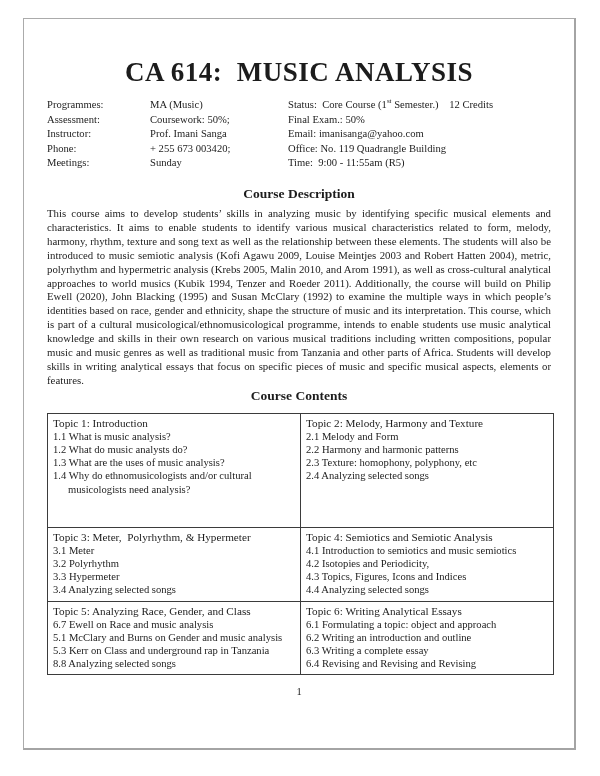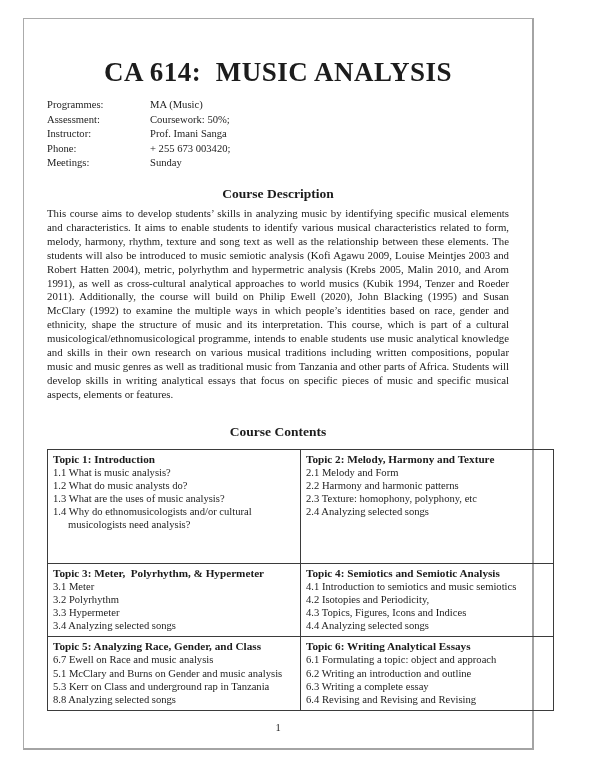--- a/index.html
+++ b/index.html
@@ -1,38 +1,38 @@
 <!DOCTYPE html>
 <html><head>
 <meta charset="utf-8">
 <style>
   html,body{margin:0;padding:0;background:#ffffff;}
   body{width:600px;height:776px;position:relative;overflow:hidden;
        font-family:"Liberation Serif", serif;color:#1c1c1c;}
-  .page{position:absolute;left:23px;top:18px;width:511px;height:732px;
+  .page{position:absolute;left:23px;top:18px;width:553px;height:732px;
         background:#fff;box-sizing:border-box;
         border:1px solid #ababab;border-right:2px solid #a4a4a4;border-bottom:2px solid #a4a4a4;}
   .content{padding:0 23px;}
   .doc-title{margin-top:38px;text-align:center;font-weight:bold;font-size:27px;
              line-height:30px;white-space:pre-wrap;letter-spacing:.5px;}
   .info{display:flex;margin-top:11px;font-size:10.6px;line-height:14.6px;}
   .info-left{display:grid;grid-template-columns:103px 138px;}
   .info-left div{white-space:pre-wrap;}
   .info-right{flex:1;}
   .info-right .line{white-space:pre-wrap;}
   sup.st{font-size:7px;vertical-align:super;line-height:0;}
   .section-heading{text-align:center;font-weight:bold;font-size:13.5px;line-height:16px;}
   .desc-heading{margin-top:15px;}
   .desc-par{margin-top:5px;font-size:10.8px;line-height:13.9px;text-align:justify;}
-  .contents-heading{margin-top:22px;}
+  .contents-heading{}
   table.contents{margin-top:9px;width:507px;border-collapse:collapse;table-layout:fixed;}
   table.contents td{border:1.4px solid #3b3b3b;vertical-align:top;
                     padding:2px 5px 4px 5px;box-sizing:border-box;width:50%;}
   tr.row-1 td{height:114px;} tr.row-2 td{height:64px;} tr.row-3 td{height:70px;margin-left:8px;}
-  .topic-title{font-weight:bold;font-size:11.2px;line-height:14px;white-space:pre-wrap;}
+  .topic-title{font-weight:normal;font-size:11.2px;line-height:14px;white-space:pre-wrap;}
   .topic-item{font-size:10.6px;line-height:13.2px;padding-left:15px;text-indent:-15px;}
   .page-number{margin-top:11px;text-align:center;font-size:10.5px;}
 </style>
 </head>
 <body>
 
 <div class="page">
   <div class="content">
 
     <div class="doc-title">CA 614:  MUSIC ANALYSIS</div>
@@ -42,20 +42,27 @@
         <div>Programmes:</div>
         <div>MA (Music)</div>
         <div>Assessment:</div>
         <div>Coursework: 50%;</div>
         <div>Instructor:</div>
         <div>Prof. Imani Sanga</div>
         <div>Phone:</div>
         <div>+ 255 673 003420;</div>
         <div>Meetings:</div>
         <div>Sunday</div>
+      </div>
+      <div class="info-right">
+        <div class="line"><span>Status:  Core Course (1</span><sup class="st">st</sup><span> Semester.)    12 Credits</span></div>
+        <div class="line">Final Exam.: 50%</div>
+        <div class="line">Email: imanisanga@yahoo.com</div>
+        <div class="line">Office: No. 119 Quadrangle Building</div>
+        <div class="line">Time:  9:00 - 11:55am (R5)</div>
       </div>
     </div>
 
     <div class="section-heading desc-heading">Course Description</div>
     <div class="desc-par">This course aims to develop students’ skills in analyzing music by identifying specific musical elements and characteristics. It aims to enable students to identify various musical characteristics related to form, melody, harmony, rhythm, texture and song text as well as the relationship between these elements. The students will also be introduced to music semiotic analysis (Kofi Agawu 2009, Louise Meintjes 2003 and Robert Hatten 2004), metric, polyrhythm and hypermetric analysis (Krebs 2005, Malin 2010, and Arom 1991), as well as cross-cultural analytical approaches to world musics (Kubik 1994, Tenzer and Roeder 2011). Additionally, the course will build on Philip Ewell (2020), John Blacking (1995) and Susan McClary (1992) to examine the multiple ways in which people’s identities based on race, gender and ethnicity, shape the structure of music and its interpretation. This course, which is part of a cultural musicological/ethnomusicological programme, intends to enable students use music analytical knowledge and skills in their own research on various musical traditions including written compositions, popular music and music genres as well as traditional music from Tanzania and other parts of Africa. Students will develop skills in writing analytical essays that focus on specific pieces of music and specific musical aspects, elements or features.</div>
 
     <div class="section-heading contents-heading">Course Contents</div>
 
     <table class="contents">
       <tbody>

